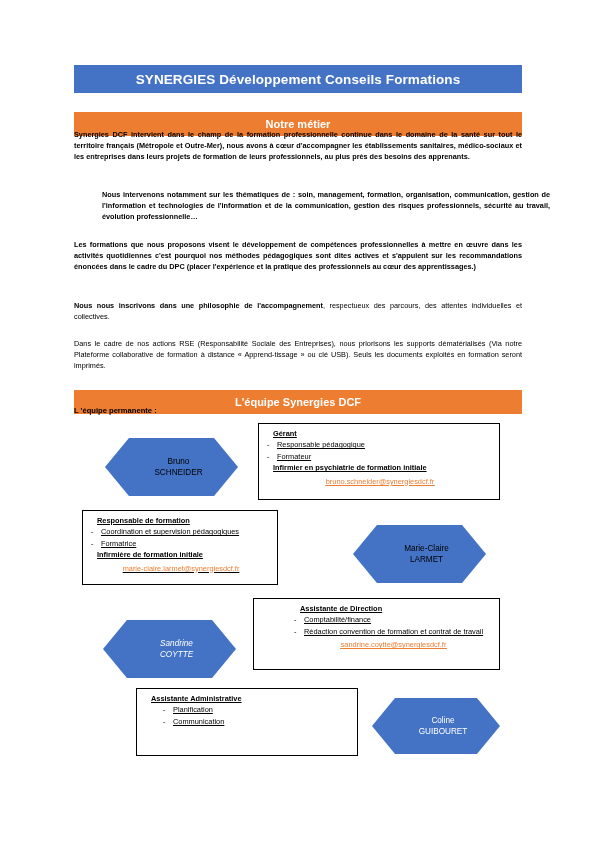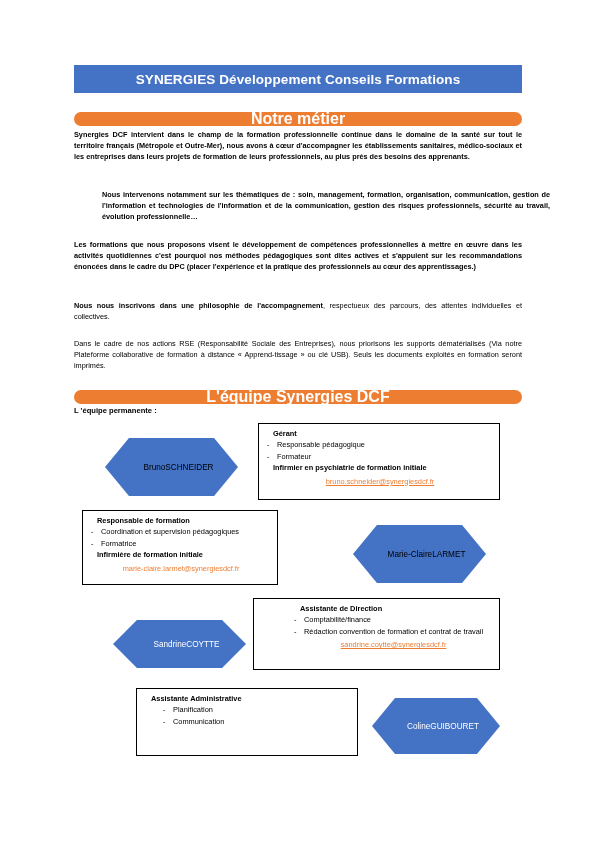--- a/index.html
+++ b/index.html
@@ -35,24 +35,23 @@
     box-sizing: border-box;
   }
   .bar-title {
     top: 65px;
     height: 28px;
     background: #4472C4;
     font-size: 13.5px;
     letter-spacing: 0.1px;
   }
   .bar-section {
-    height: 14px;
+    height: 24px;
     background: #ED7D31;
-    font-size: 16px;
-    border-radius: 7px;
+    font-size: 11px;
   }
   .bar-metier { top: 112px; }
   .bar-equipe { top: 390px; }
 
   
   .para {
     position: absolute;
     left: 74px;
     width: 448px;
     font-size: 7.3px;
@@ -77,21 +76,21 @@
     font-weight: bold;
   }
 
   
   .hex {
     position: absolute;
     background: #4472C4;
     -webkit-clip-path: polygon(18% 0%, 82% 0%, 100% 50%, 82% 100%, 18% 100%, 0% 50%);
     clip-path: polygon(18% 0%, 82% 0%, 100% 50%, 82% 100%, 18% 100%, 0% 50%);
     display: flex;
-    flex-direction: row;
+    flex-direction: column;
     align-items: center;
     justify-content: center;
     text-align: center;
     font-size: 8.2px;
     line-height: 11px;
     box-sizing: border-box;
   }
   .hex .nm-first { display: block; }
   .hex .nm-last  { display: block; }
   .hex.dark-text  { color: #000000; }
@@ -99,20 +98,21 @@
 
   
   .infobox {
     position: absolute;
     border: 1px solid #000000;
     background: #ffffff;
     box-sizing: border-box;
     padding: 4px 6px 4px 8px;
     font-size: 7.4px;
     line-height: 11.4px;
+    text-decoration: underline;
   }
   .infobox .role {
     font-weight: bold;
     margin-left: 6px;
   }
   .infobox .li {
     white-space: nowrap;
   }
   .infobox .li .dash { display: inline-block; width: 10px; }
   .infobox .sub-bold {
@@ -131,21 +131,21 @@
   }
   .infobox .mail.nolink { text-decoration: none; }
 
   
   #hex-bruno      { left: 105px; top: 438px;  width: 133px; height: 58px; }
   #box-bruno      { left: 258px; top: 423px;  width: 242px; height: 77px; }
 
   #box-marie      { left: 82px;  top: 510px;  width: 196px; height: 75px; }
   #hex-marie      { left: 353px; top: 525px;  width: 133px; height: 58px; }
 
-  #hex-sandrine   { left: 113px; top: 620px;  width: 133px; height: 48px; }
+  #hex-sandrine   { left: 103px; top: 620px;  width: 133px; height: 58px; font-style: italic; }
   #box-sandrine   { left: 253px; top: 598px;  width: 247px; height: 72px; padding-left: 40px; }
 
   #box-coline     { left: 136px; top: 688px;  width: 222px; height: 68px; }
   #hex-coline     { left: 372px; top: 698px;  width: 128px; height: 56px; }
 
   .hex-pad-left { padding-left: 14px; }
 </style>
 </head>
 <body>
 

